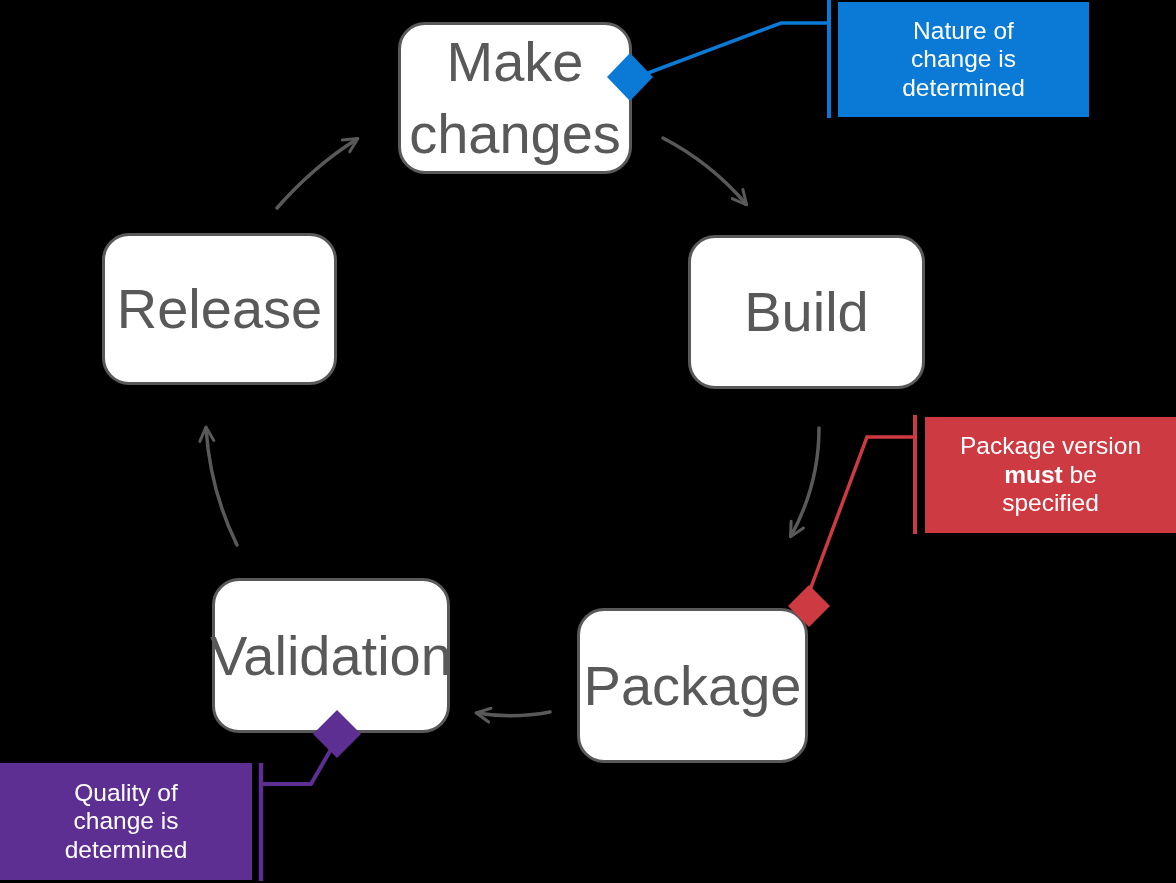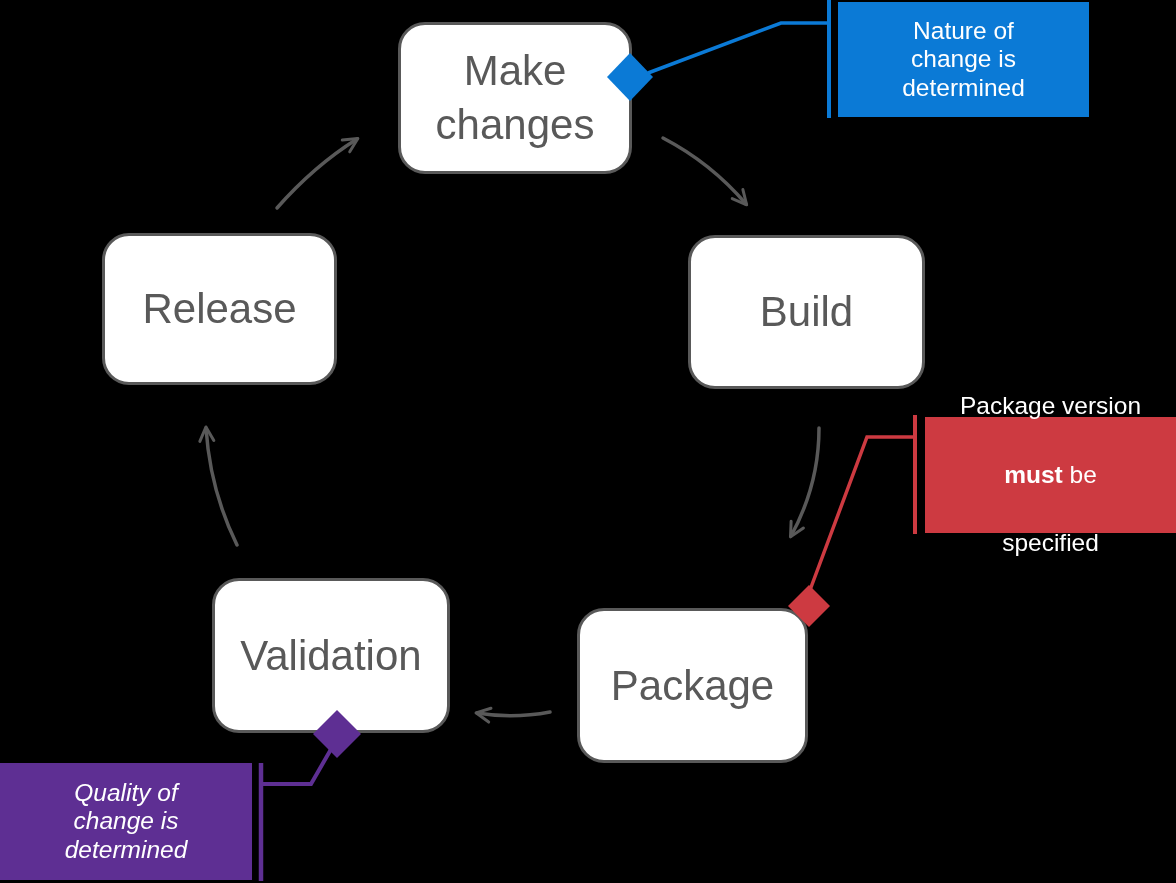--- a/index.html
+++ b/index.html
@@ -19,39 +19,39 @@
     position: absolute;
     box-sizing: border-box;
     background: var(--node-fill, #fff);
     border: 3.5px solid var(--node-border, #595959);
     border-radius: 27px;
     display: flex;
     align-items: center;
     justify-content: center;
     text-align: center;
     color: var(--node-text, #595959);
-    font-size: 42px;
+    font-size: 56px;
     line-height: 1.28;
     padding: 8px 12px;
   }
   .callout {
     position: absolute;
     box-sizing: border-box;
     display: flex;
     flex-direction: column;
     align-items: center;
     justify-content: center;
     text-align: center;
     color: var(--callout-text, #fff);
     font-size: 24.5px;
     line-height: 1.16;
     padding: 4px 8px;
   }
   .callout.blue   { background: var(--blue,   #0b7ad6); }
-  .callout.red    { background: var(--red,    #cd3a41); gap: 40px; }
+  .callout.red    { background: var(--red,    #cd3a41); }
   .callout.purple { background: var(--purple, #5e2f93); }
   .callout b { font-weight: 700; margin-top: 48px; }
 
   #overlay {
     position: absolute;
     left: 0; top: 0;
     width: 1176px; height: 883px;
     pointer-events: none;
     z-index: 10;
   }
@@ -107,21 +107,21 @@
     <div>change is</div>
     <div>determined</div>
   </div>
 
   <div class="callout red" style="left:925px; top:417px; width:251px; height:116px;">
     <div>Package version</div>
     <div><b>must</b><span> be</span></div>
     <div>specified</div>
   </div>
 
-  <div class="callout purple" style="left:0px; top:763px; width:252px; height:117px;font-style:italic;">
+  <div class="callout purple" style="left:0px; top:763px; width:252px; height:117px;">
     <div>Quality of</div>
     <div>change is</div>
     <div>determined</div>
   </div>
 
   <svg id="overlay" viewBox="0 0 1176 883" xmlns="http://www.w3.org/2000/svg">
     <defs>
       <marker id="ah" viewBox="0 0 20 20" refX="16" refY="10" markerWidth="20" markerHeight="20" orient="auto" markerUnits="userSpaceOnUse">
         <path d="M3,3 L17,10 L3,17" class="arrow-stroke" stroke-width="3"></path>
       </marker>

